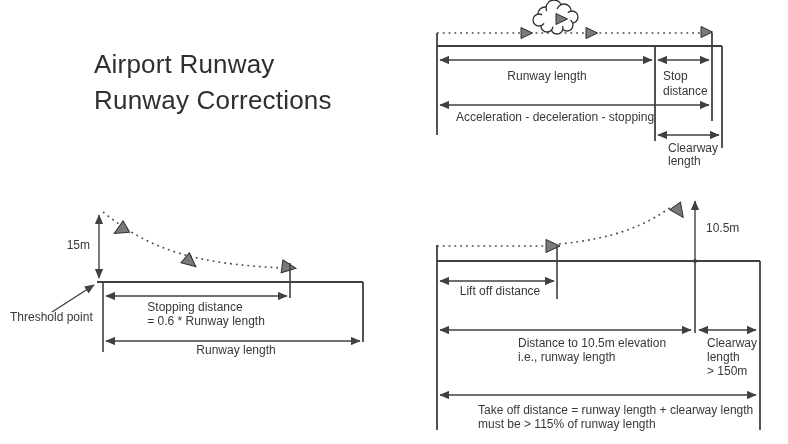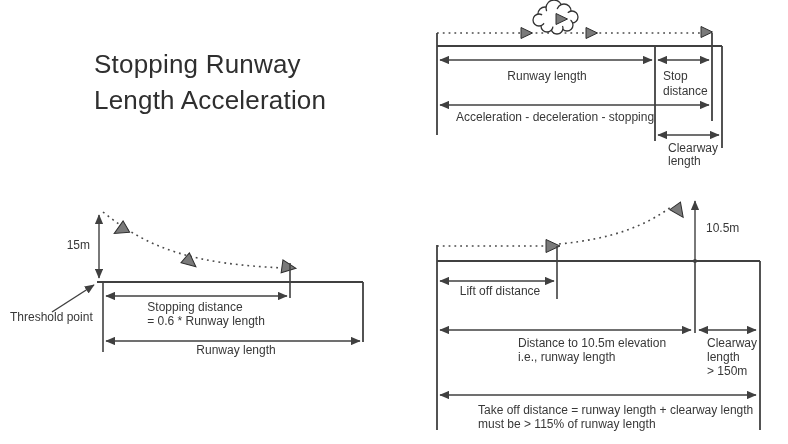--- a/index.html
+++ b/index.html
@@ -21,22 +21,22 @@
   .dots{stroke:#4a4a4a;stroke-width:1.6;fill:none;stroke-dasharray:1.8 4;}
   .plane{fill:#7a7a7a;stroke:#2e2e2e;stroke-width:1;}
   .cloudc{fill:#ffffff;stroke:#333333;stroke-width:1.3;}
 </style>
 </head>
 <body>
 
 <div id="slide">
 
   <div id="slide-title">
-    <div>Stopping Runway</div>
-    <div>Length Acceleration</div>
+    <div>Airport Runway</div>
+    <div>Runway Corrections</div>
   </div>
 
   <svg width="788" height="444" viewBox="0 0 788 444">
     <defs>
       <marker id="mA" markerWidth="7" markerHeight="6" refX="6.5" refY="3" orient="auto-start-reverse" markerUnits="strokeWidth">
         <path d="M0,0 L7,3 L0,6 Z" fill="#404040"></path>
       </marker>
     </defs>
 
     <g>

